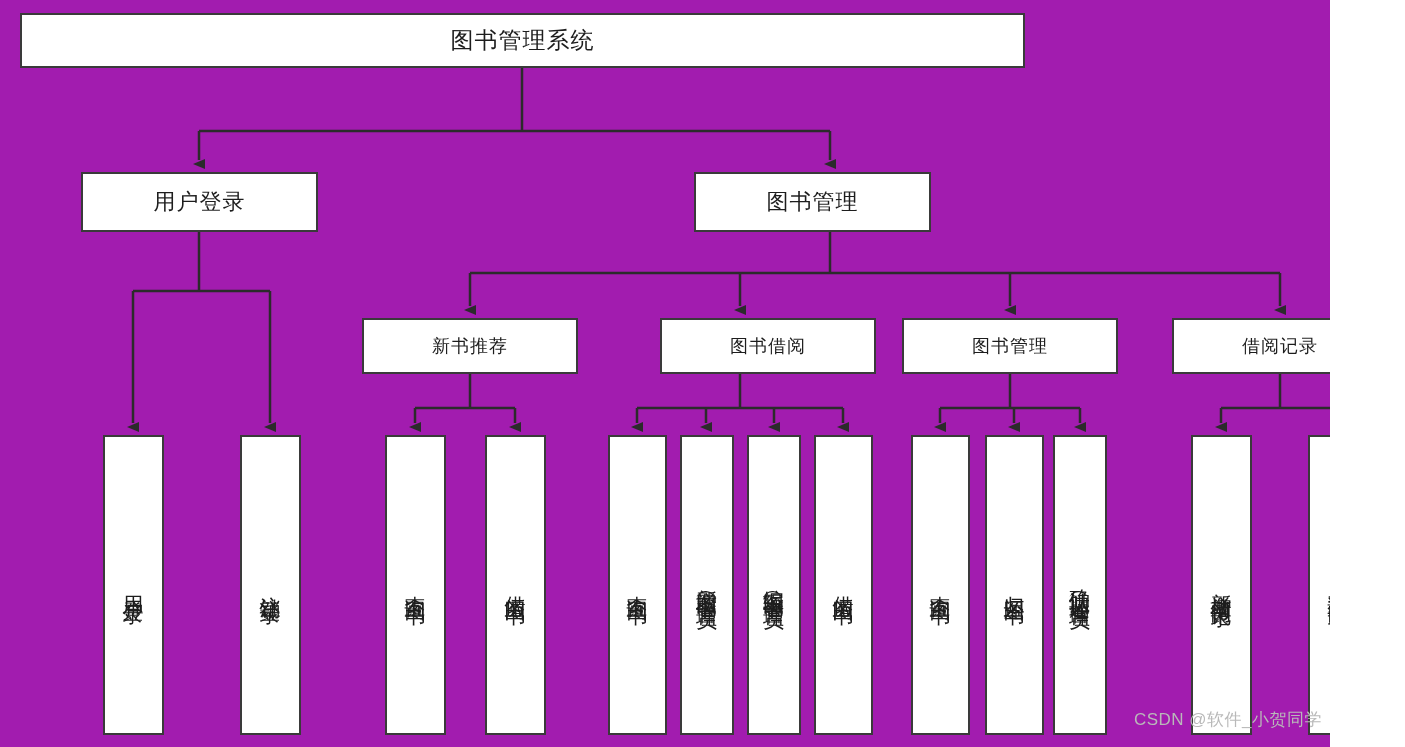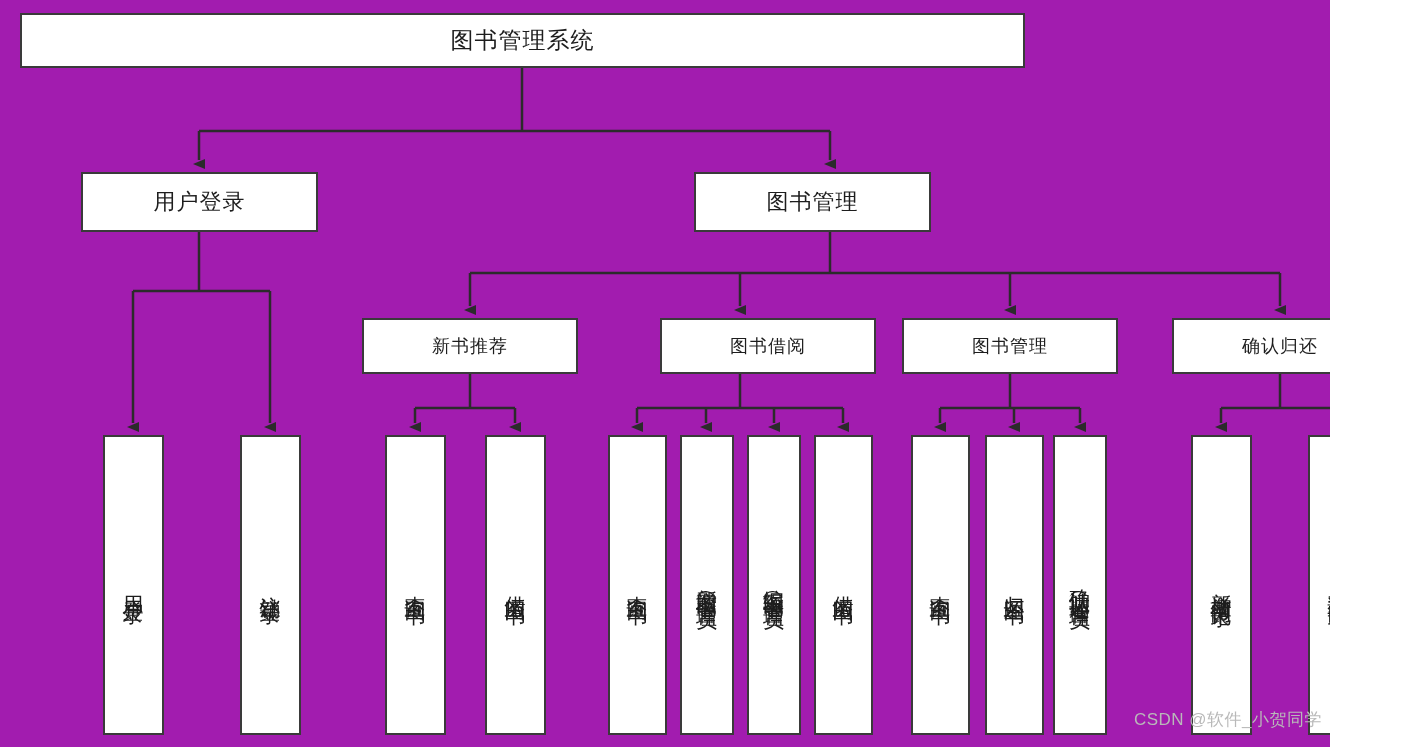--- a/index.html
+++ b/index.html
@@ -140,21 +140,21 @@
   <div class="node level3" style="left:362px; top:318px; width:216px; height:56px;">
     <span class="hlabel">新书推荐</span>
   </div>
   <div class="node level3" style="left:660px; top:318px; width:216px; height:56px;">
     <span class="hlabel">图书借阅</span>
   </div>
   <div class="node level3" style="left:902px; top:318px; width:216px; height:56px;">
     <span class="hlabel">图书管理</span>
   </div>
   <div class="node level3" style="left:1172px; top:318px; width:216px; height:56px;">
-    <span class="hlabel">确认归还</span>
+    <span class="hlabel">借阅记录</span>
   </div>
 
   <div class="node leaf" style="left:103px; top:435px; width:61px; height:300px;">
     <span class="vlabel">用户登录</span>
   </div>
   <div class="node leaf" style="left:240px; top:435px; width:61px; height:300px;">
     <span class="vlabel">注销登录</span>
   </div>
 
   <div class="node leaf" style="left:385px; top:435px; width:61px; height:300px;">

